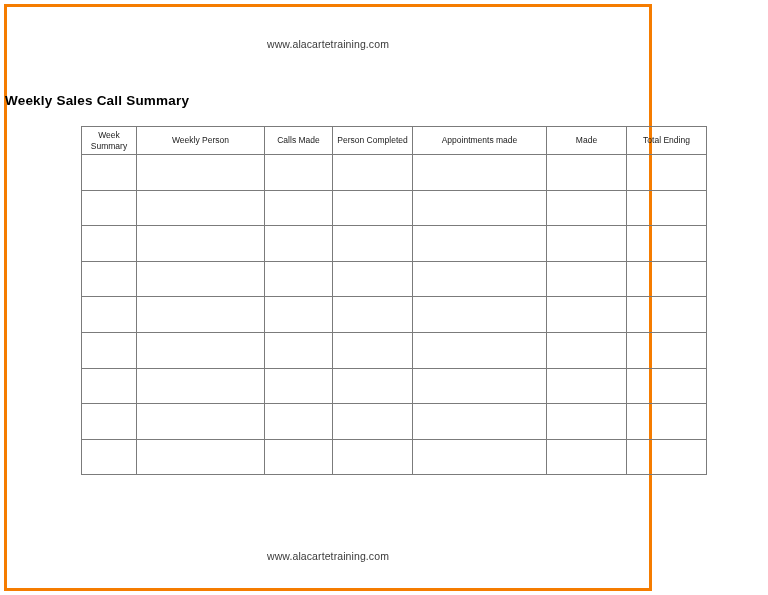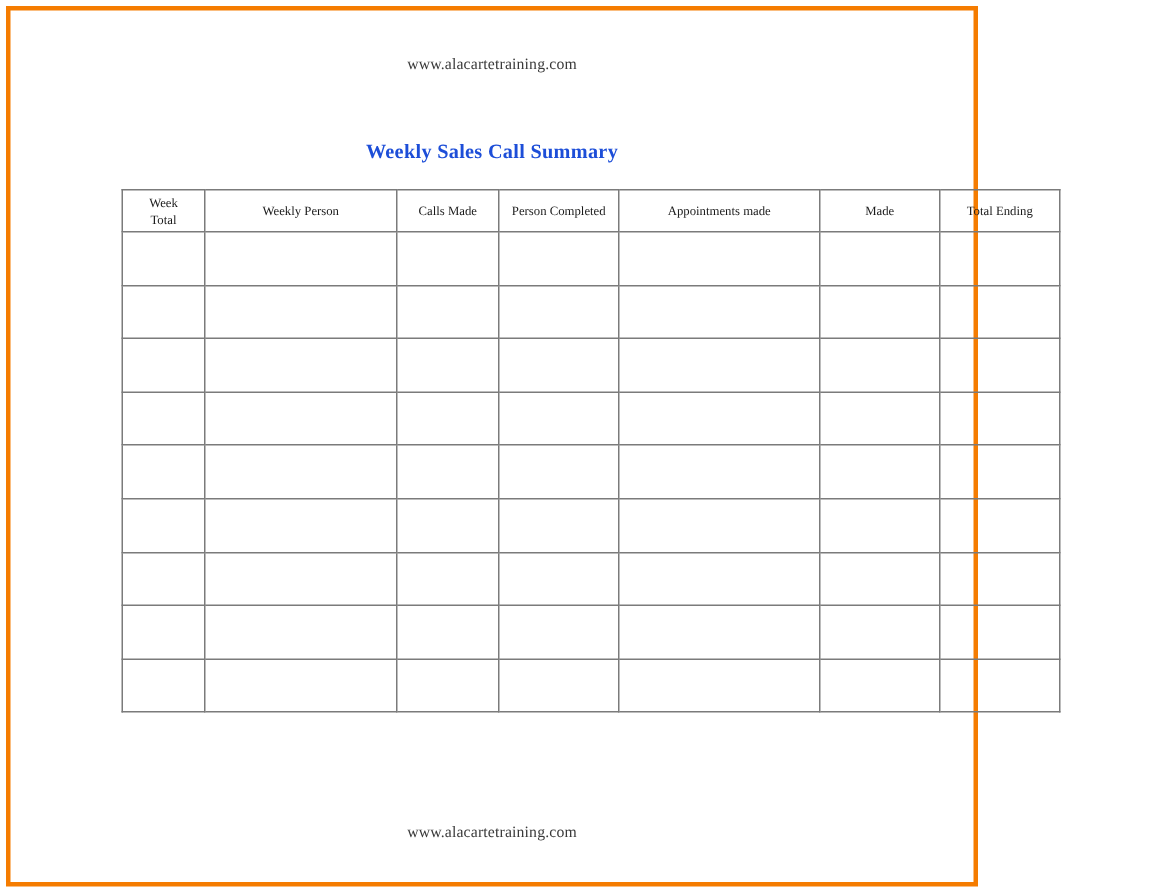--- a/index.html
+++ b/index.html
@@ -14,21 +14,20 @@
     overflow: hidden;
   }
 
   .page {
     position: relative;
     box-sizing: border-box;
     width: 656px;
     height: 595px;
     background: #ffffff;
     padding: 5px;
-    font-family: Liberation Serif, serif;
   }
 
   .page-frame {
     position: absolute;
     left: 4px;
     top: 4px;
     right: 4px;
     bottom: 4px;
     border: 3px solid #f57c00;
     box-sizing: border-box;
@@ -51,24 +50,23 @@
     font-size: 10.5px;
     color: #3a3a3a;
     letter-spacing: 0.1px;
   }
 
   .doc-title {
     position: absolute;
     left: 0;
     right: 0;
     top: 88px;
-    text-align: center;
     font-size: 13.5px;
     font-weight: bold;
-    color: #1d4ed8;
+    color: #000000;
     letter-spacing: 0.2px;
   }
 
   .table-wrap {
     position: absolute;
     left: 64px;
     top: 121px;
     width: 625px;
     padding-left: 12px;
   }
@@ -141,21 +139,21 @@
           <col class="c-made">
           <col class="c-completed">
           <col class="c-appts">
           <col class="c-sales">
           <col class="c-revenue">
         </colgroup>
         <thead>
           <tr>
             <th>
               <span>Week</span><br>
-              <span>Total</span>
+              <span>Summary</span>
             </th>
             <th>Weekly Person</th>
             <th>Calls Made</th>
             <th>Person Completed</th>
             <th>Appointments made</th>
             <th>Made</th>
             <th>Total Ending</th>
           </tr>
         </thead>
         <tbody id="sheet-body">

